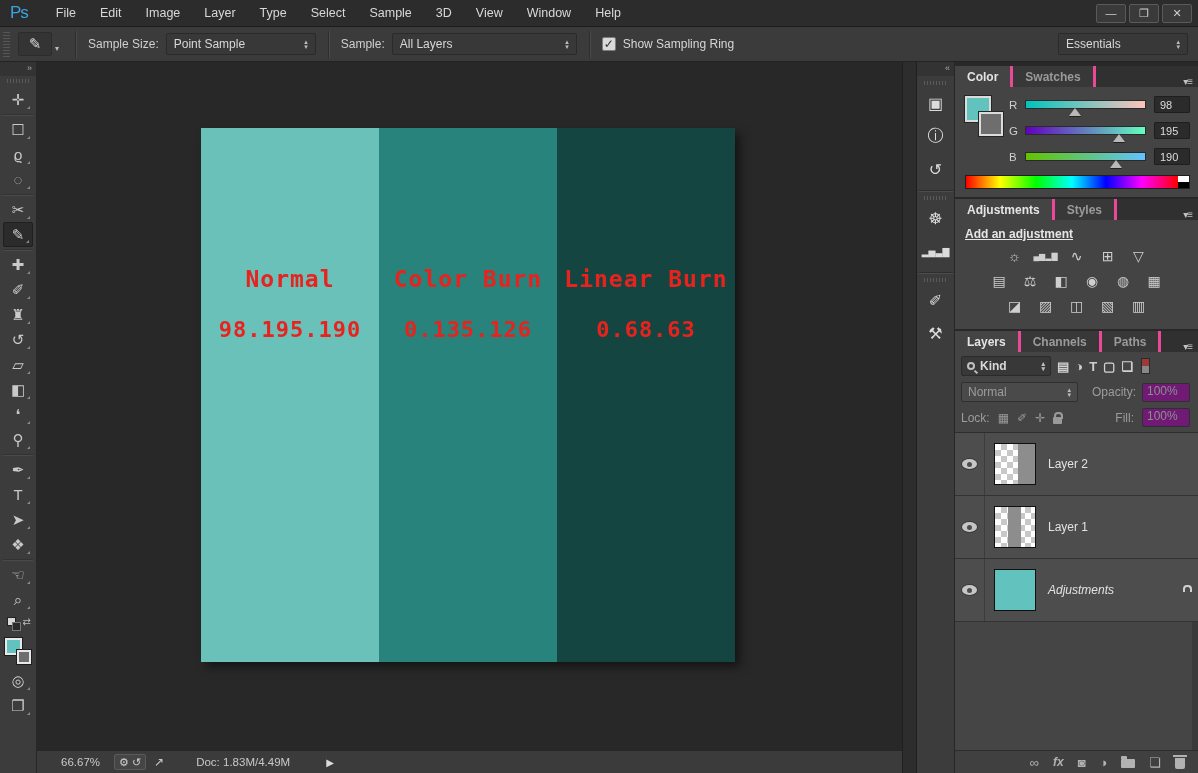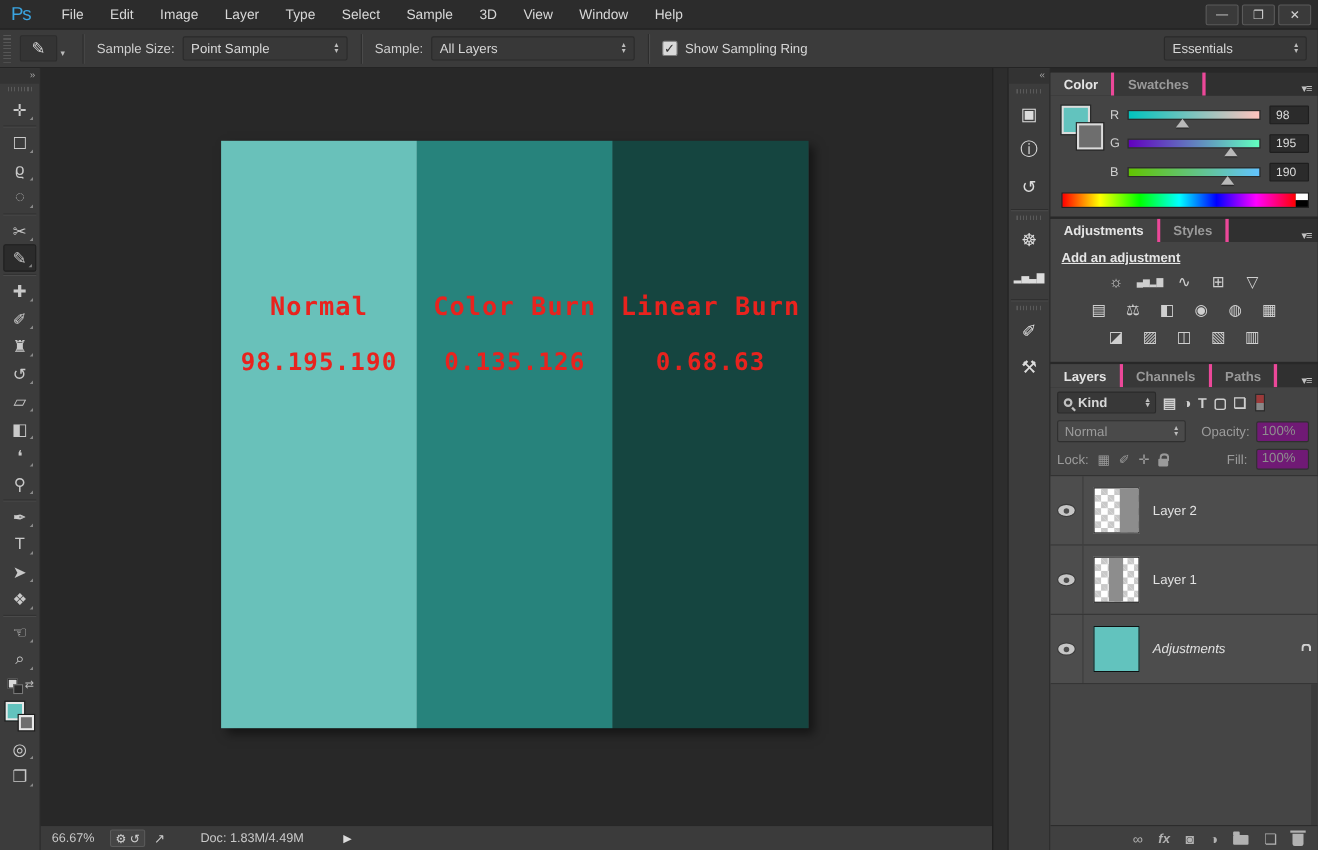--- a/index.html
+++ b/index.html
@@ -59,21 +59,21 @@
   .document { position:absolute; left:164px; top:66px; width:534px; height:534px; display:flex;
               box-shadow:5px 5px 9px rgba(0,0,0,0.5); }
   .stripe { flex:1; position:relative; }
   .stripe-title, .stripe-value { position:absolute; width:100%; text-align:center;
       font-family:"DejaVu Sans Mono",monospace; font-weight:bold; color:#e8231e; letter-spacing:1px; }
   .stripe-title { top:138px; font-size:23px; }
   .stripe-value { top:189px; font-size:22px; }
 
   .statusbar { height:23px; background:#3b3b3b; border-top:1px solid #272727; display:flex; align-items:center;
                font-size:11.5px; color:#c9c9c9; }
-  .status-zoom { margin-left:10px; }
+  .status-zoom { margin-left:24px; }
   .status-widget { margin-left:14px; border:1px solid #5a5a5a; background:#454545; border-radius:2px;
                    padding:0 4px; height:16px; display:flex; align-items:center; gap:3px; font-size:11px; color:#d0d0d0; }
   .status-export { margin-left:8px; font-size:12px; color:#c9c9c9; }
   .status-doc { margin-left:32px; }
   .status-arrow { margin-left:36px; font-size:10px; color:#dcdcdc; }
 
   
   .scrollstrip { width:15px; background:#2d2d2d; border-left:1px solid #1f1f1f; border-right:1px solid #1f1f1f; }
 
   

